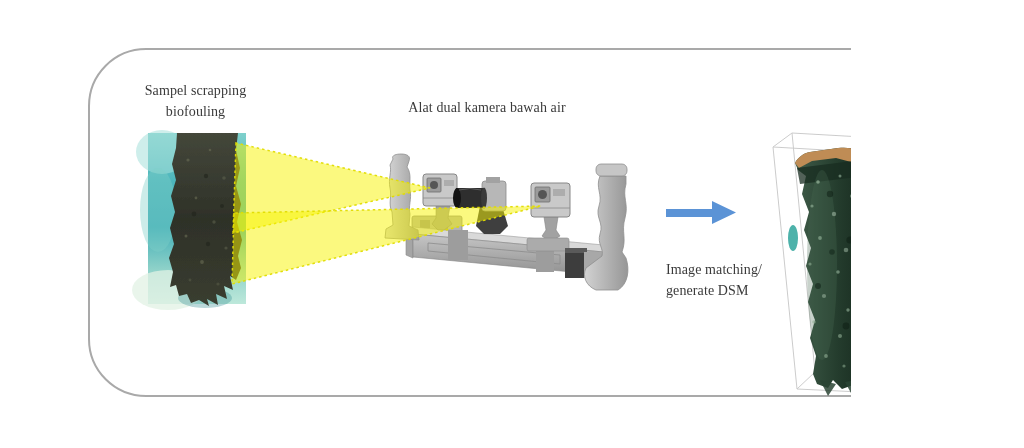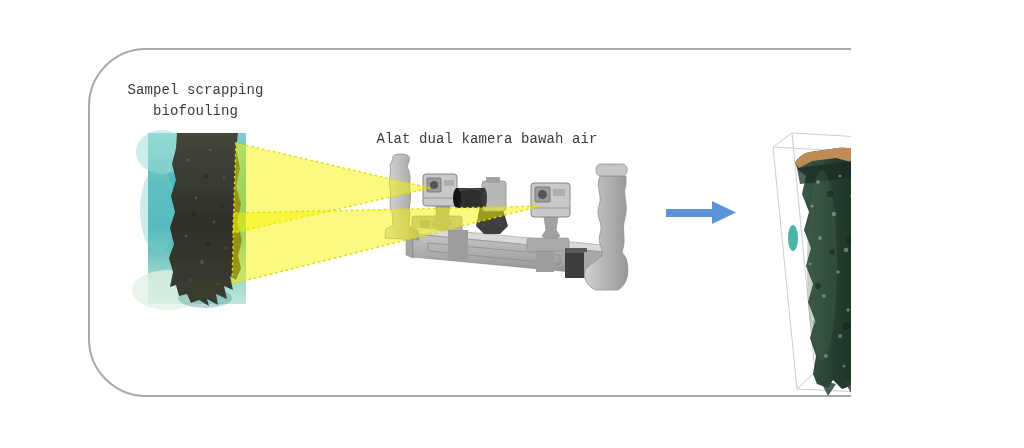--- a/index.html
+++ b/index.html
@@ -1,18 +1,18 @@
 <!DOCTYPE html>
 <html><head>
 <meta charset="utf-8">
 <style>
   html,body { margin:0; padding:0; background:#ffffff; }
   .stage {
     position:relative; width:851px; height:448px; overflow:hidden;
-    font-family:Liberation Mono, monospace; background:#ffffff;
+    font-family:Liberation Serif, serif; background:#ffffff;
   }
   .panel {
     position:absolute; left:88px; top:48px; width:851px; height:349px;
     border:2px solid #a9a9a9; border-radius:58px; background:#ffffff;
     box-sizing:border-box;
   }
   svg.art { position:absolute; left:0; top:0; }
   .label {
     position:absolute; color:#3a3a3a; font-size:14px; line-height:21px;
     white-space:pre-line; letter-spacing:0.1px;
@@ -206,17 +206,19 @@
             <circle cx="846" cy="326" r="3.4" fill="#0c1c12" opacity="0.5"></circle>
           <circle cx="832" cy="252" r="2.8" fill="#0c1c12" opacity="0.45"></circle>
         </g>
       </g>
     </g>
   </svg>
 
   <div class="label center" style="left:103px; top:80px; width:185px;">Sampel scrapping
 biofouling</div>
 
-  <div class="label center" style="left:367px; top:129px; width:240px;">Alat dual kamera bawah air</div>
-
-
-
+  <div class="label center" style="left:367px; top:97px; width:240px;">Alat dual kamera bawah air</div>
+
+
+
+  <div class="label" style="left:666px; top:259px; width:160px;">Image matching/
+generate DSM</div>
 </div>
 
 </body></html>

